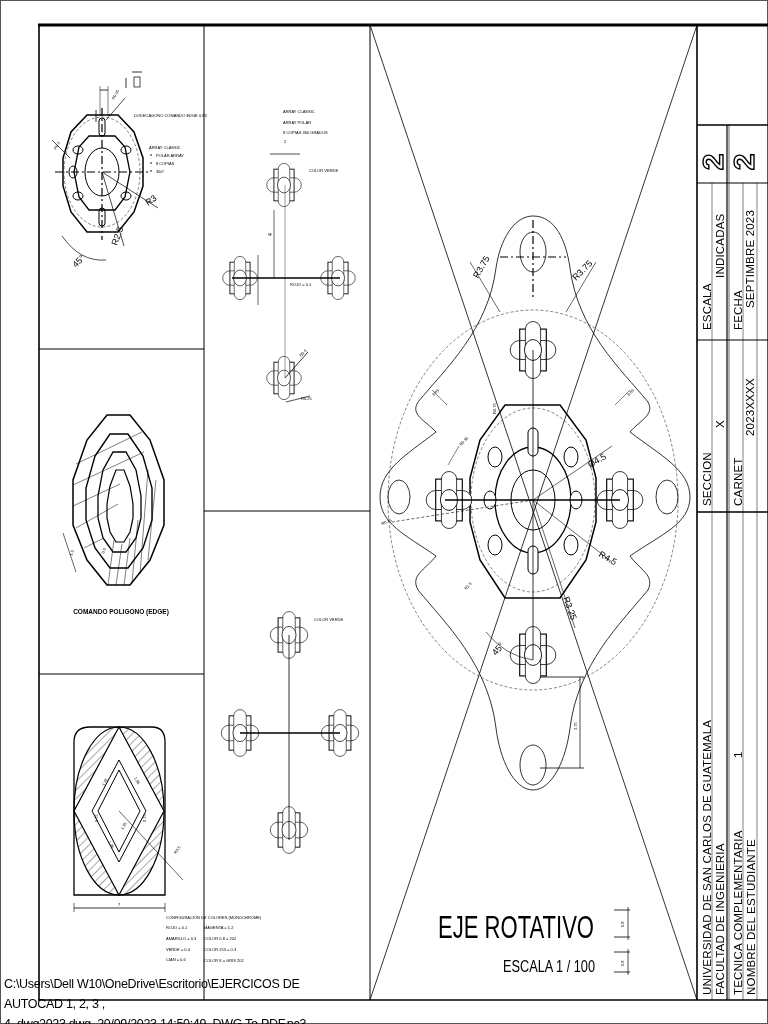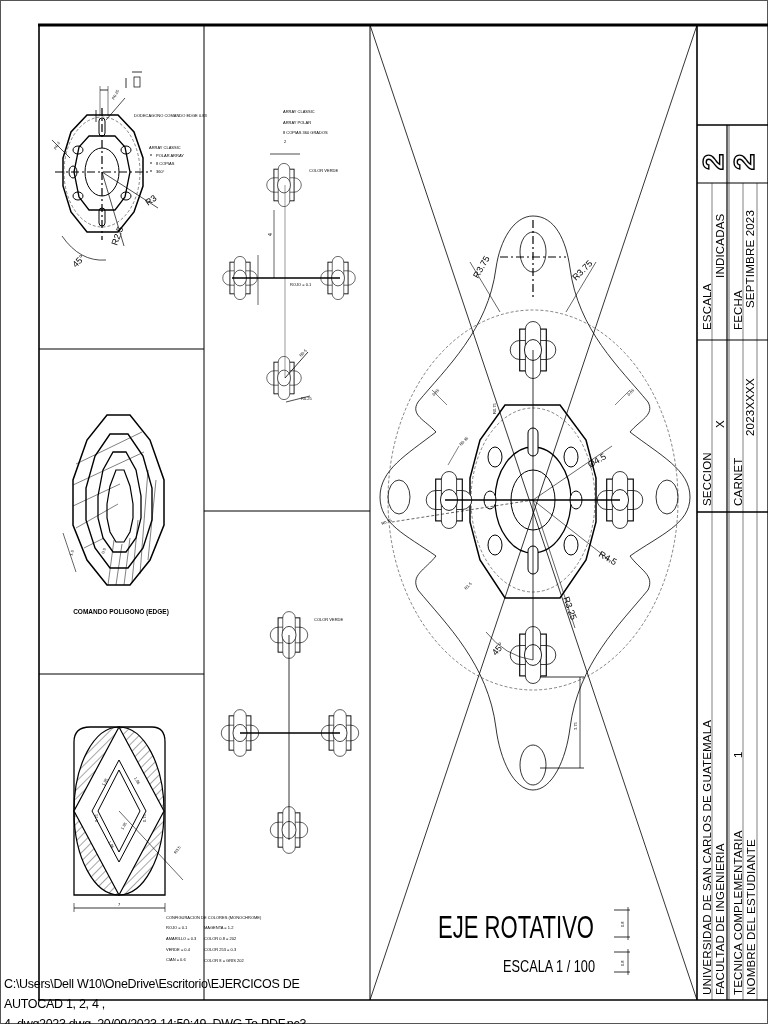--- a/index.html
+++ b/index.html
@@ -311,15 +311,15 @@
     <line x1="628" y1="907" x2="628" y2="940" stroke="#000" stroke-width="0.7"></line>
     <line x1="614" y1="952" x2="630" y2="952" stroke="#000" stroke-width="0.8"></line>
     <line x1="614" y1="972" x2="630" y2="972" stroke="#000" stroke-width="0.8"></line>
     <line x1="628" y1="949" x2="628" y2="975" stroke="#000" stroke-width="0.7"></line>
     <text class="t tiny" transform="translate(624,927) rotate(-90)">0.8</text>
     <text class="t tiny" transform="translate(624,966) rotate(-90)">0.8</text>
   </g>
 </svg>
 
 <div class="footer-path">
-  <div>C:\Users\Dell W10\OneDrive\Escritorio\EJERCICOS  DE  AUTOCAD 1, 2, 4 ,</div>
+  <div>C:\Users\Dell W10\OneDrive\Escritorio\EJERCICOS  DE  AUTOCAD 1, 2, 3 ,</div>
   <div>4,.dwg2023.dwg, 20/09/2023 14:50:49, DWG To PDF.pc3</div>
 </div>
 
 </body></html>

